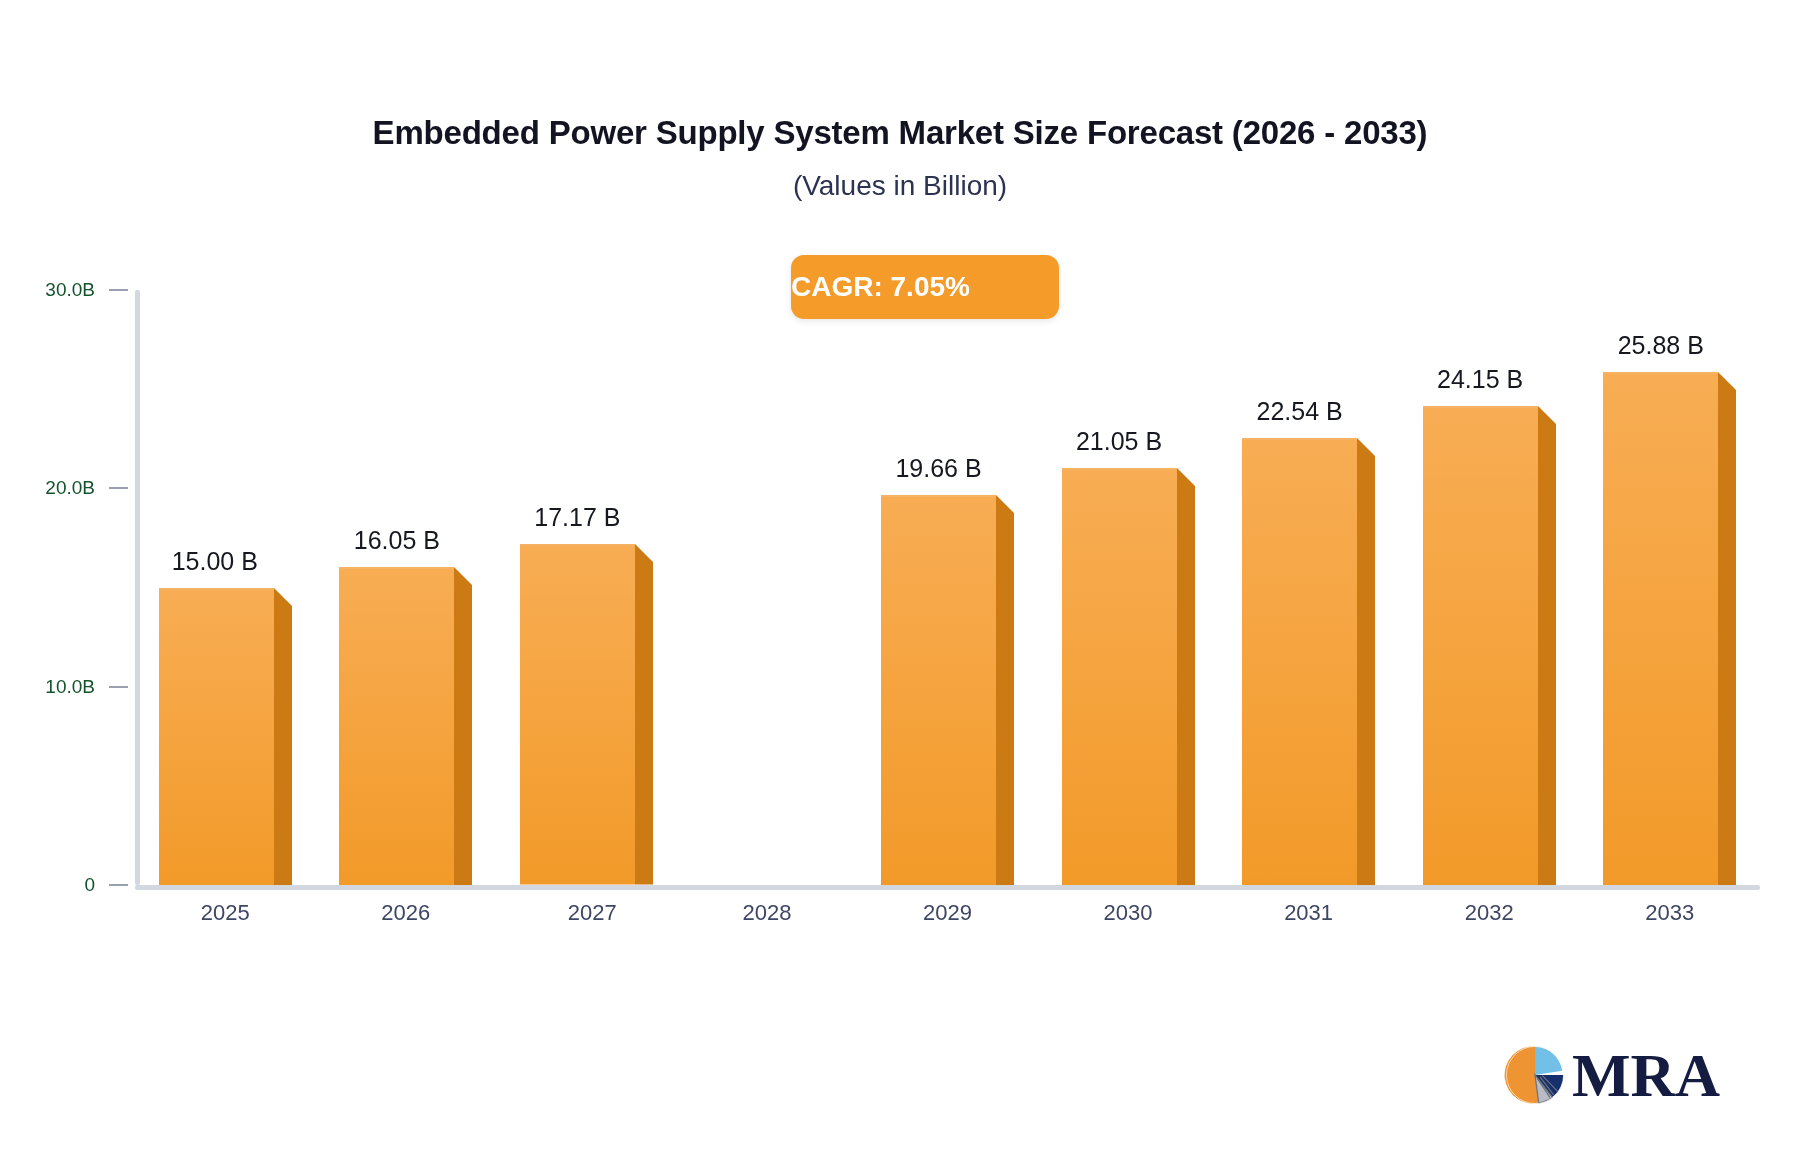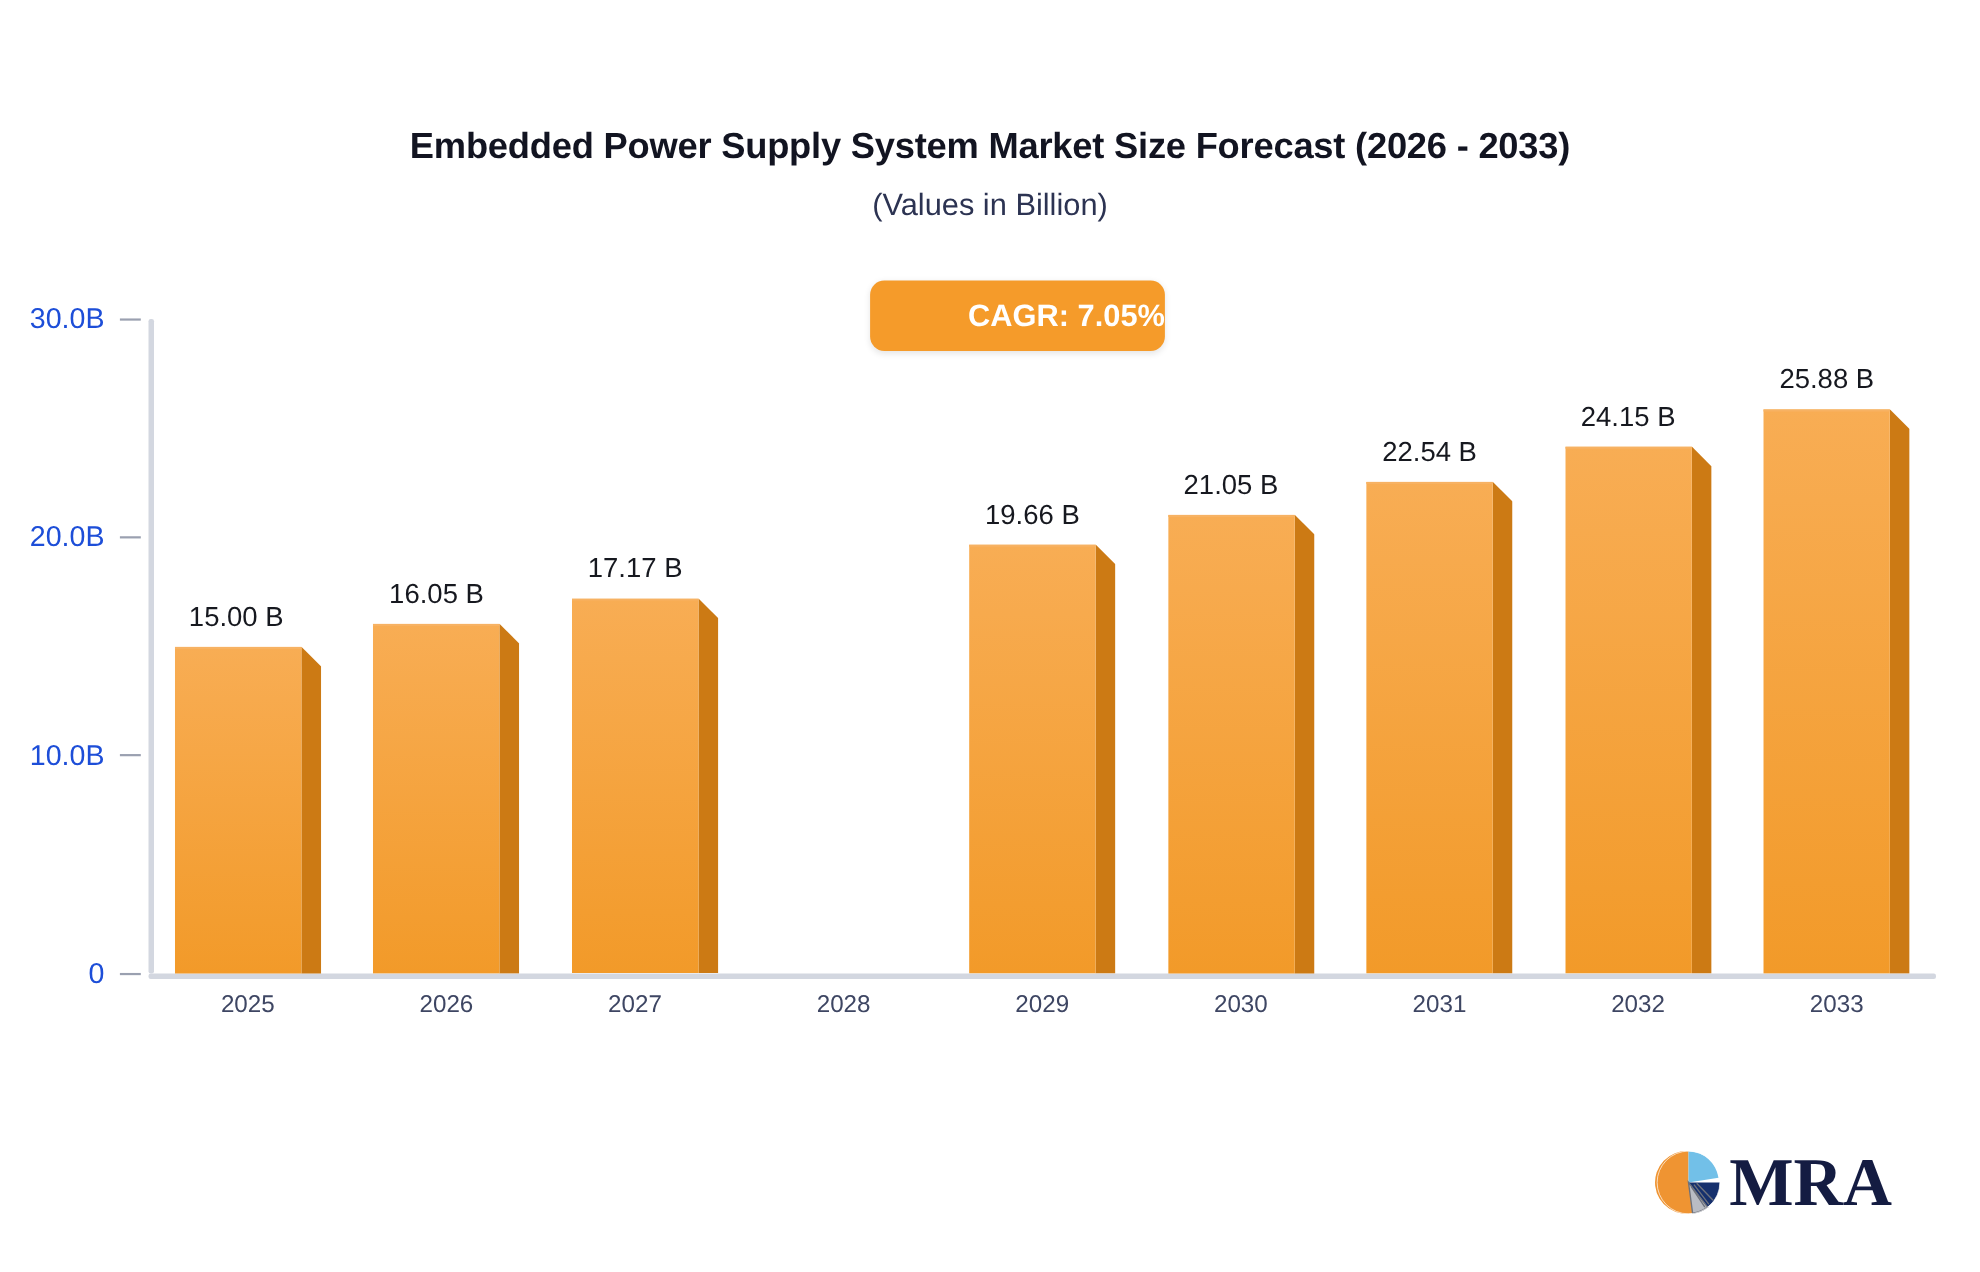--- a/index.html
+++ b/index.html
@@ -23,21 +23,21 @@
     text-align:center;
     font-size:28px; font-weight:normal; color:#2c3352;
   }
 
   
   .cagr-badge {
     position:absolute; left:791px; top:255px;
     width:268px; height:64px;
     background:#f59b2a;
     border-radius:13px;
-    display:flex; align-items:center; justify-content:flex-end;
+    display:flex; align-items:center; justify-content:flex-start;
     color:#ffffff; font-size:28px; font-weight:bold;
     box-shadow:0 2px 6px rgba(0,0,0,0.10);
   }
 
   
   .plot {
     position:absolute;
     left:135px; top:290px;
     width:1625px; height:595px;
   }
@@ -46,21 +46,21 @@
     background:#d3d7e0; border-radius:2px;
   }
   .x-axis-line {
     position:absolute; left:0; bottom:-5px; width:1625px; height:5px;
     background:#d3d7e0; border-radius:2px;
   }
 
   
   .ytick { position:absolute; right:100%; transform:translateY(-50%); white-space:nowrap; }
   .ytick .lbl {
-    font-size:26px; color:#1d4ed8; display:inline-block;
+    font-size:19px; color:#14532d; display:inline-block;
     vertical-align:middle; margin-right:14px;
   }
   .ytick .dash {
     display:inline-block; vertical-align:middle;
     width:19px; height:2px; background:#9aa0b0; margin-right:7px;
   }
 
   
   .bars { position:absolute; left:0; top:0; width:1625px; height:595px; }
   .bar-slot {
@@ -242,21 +242,21 @@
             </svg>
           </div>
           <div class="bar-label" style="bottom: 525.287px; left: 57.5px;">25.88 B</div>
         </div>
       </div>
   </div>
 
   <div class="xlabels" id="xlabels">
       <div class="xlabel" style="left: 0px; width: 180.556px;">2025</div>
       <div class="xlabel" style="left: 180.556px; width: 180.556px;">2026</div>
-      <div class="xlabel" style="left: 352px; width: 180.556px;">2027</div>
+      <div class="xlabel" style="left: 367px; width: 180.556px;">2027</div>
       <div class="xlabel" style="left: 541.667px; width: 180.556px;">2028</div>
       <div class="xlabel" style="left: 722.222px; width: 180.556px;">2029</div>
       <div class="xlabel" style="left: 902.778px; width: 180.556px;">2030</div>
       <div class="xlabel" style="left: 1083.33px; width: 180.556px;">2031</div>
       <div class="xlabel" style="left: 1263.89px; width: 180.556px;">2032</div>
       <div class="xlabel" style="left: 1444.44px; width: 180.556px;">2033</div>
     </div>
 
   <div class="logo">
     <svg class="logo-mark" viewBox="0 0 100 100">

